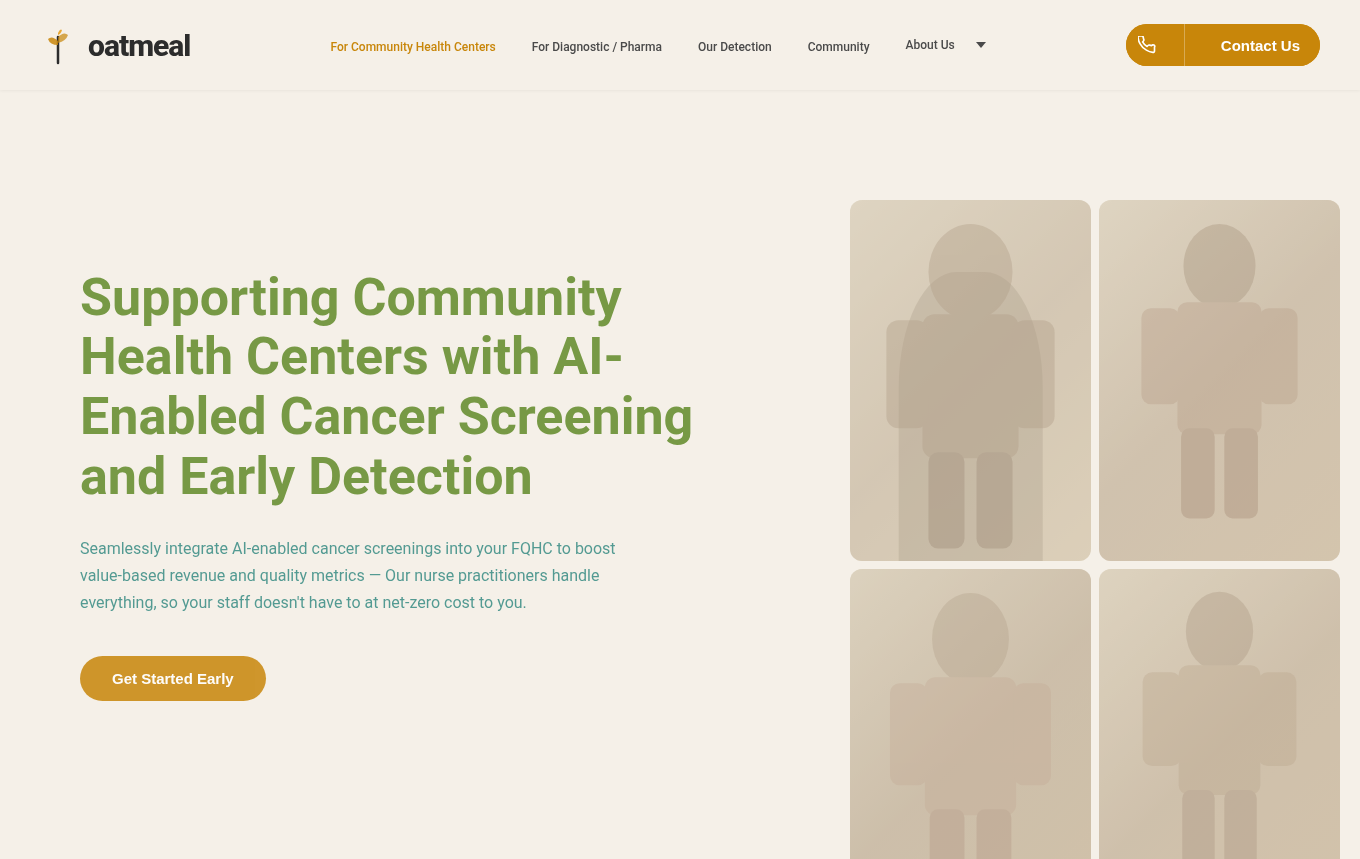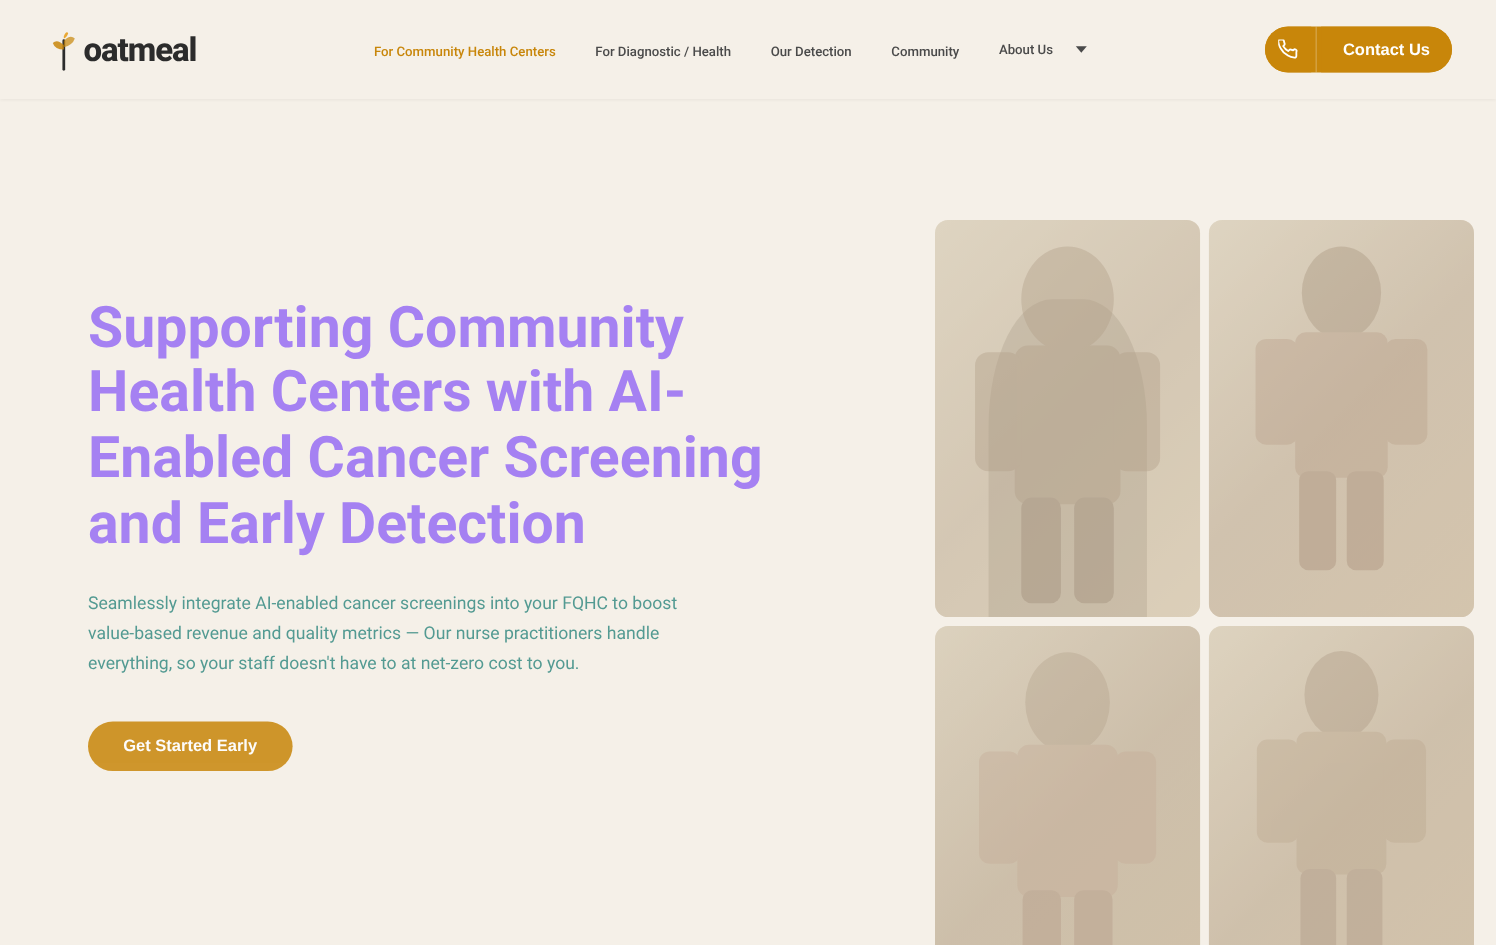--- a/index.html
+++ b/index.html
@@ -62,21 +62,21 @@
       height: 6px;
       border-left: 5px solid transparent;
       border-right: 5px solid transparent;
       border-top: 6px solid #4a4a4a;
       display: inline-block;
     }
 
     .contact-btn {
       display: flex;
       align-items: center;
-      gap: 4px;
+      gap: 16px;
       border-radius: 50px;
       overflow: hidden;
       background: #c8860a;
       text-decoration: none;
       cursor: pointer;
       border: none;
     }
 
     .contact-btn-icon {
       width: 42px;
@@ -116,21 +116,21 @@
     }
 
     .hero-content {
       max-width: 620px;
       z-index: 2;
     }
 
     .hero-title {
       font-size: 52px;
       font-weight: 700;
-      color: #8b5cf6;
+      color: #4d7c0f;
       line-height: 1.15;
       margin-bottom: 28px;
       opacity: 0.75;
     }
 
     .hero-subtitle {
       font-size: 16px;
       color: #0f766e;
       line-height: 1.7;
       margin-bottom: 40px;
@@ -204,21 +204,21 @@
       grid-row: 2 / 3;
     }
     .img-placeholder:nth-child(4) {
       grid-row: 2 / 3;
     }
 
     
     .logo-wrapper {
       display: flex;
       align-items: center;
-      gap: 0;
+      gap: 12px;
     }
 
     .logo-svg-area {
       width: 36px;
       height: 40px;
     }
 
     .logo-wordmark {
       font-size: 30px;
       font-weight: 800;
@@ -252,21 +252,21 @@
       </div>
       <span class="logo-wordmark">oatmeal</span>
     </div>
   </div>
 
   <ul class="nav-links">
     <li>
       <a href="#" class="active">For Community Health Centers</a>
     </li>
     <li>
-      <a href="#">For Diagnostic / Health</a>
+      <a href="#">For Diagnostic / Pharma</a>
     </li>
     <li>
       <a href="#">Our Detection</a>
     </li>
     <li>
       <a href="#">Community</a>
     </li>
     <li>
       <a href="#" class="about-us-link">
         <span>About Us</span>

